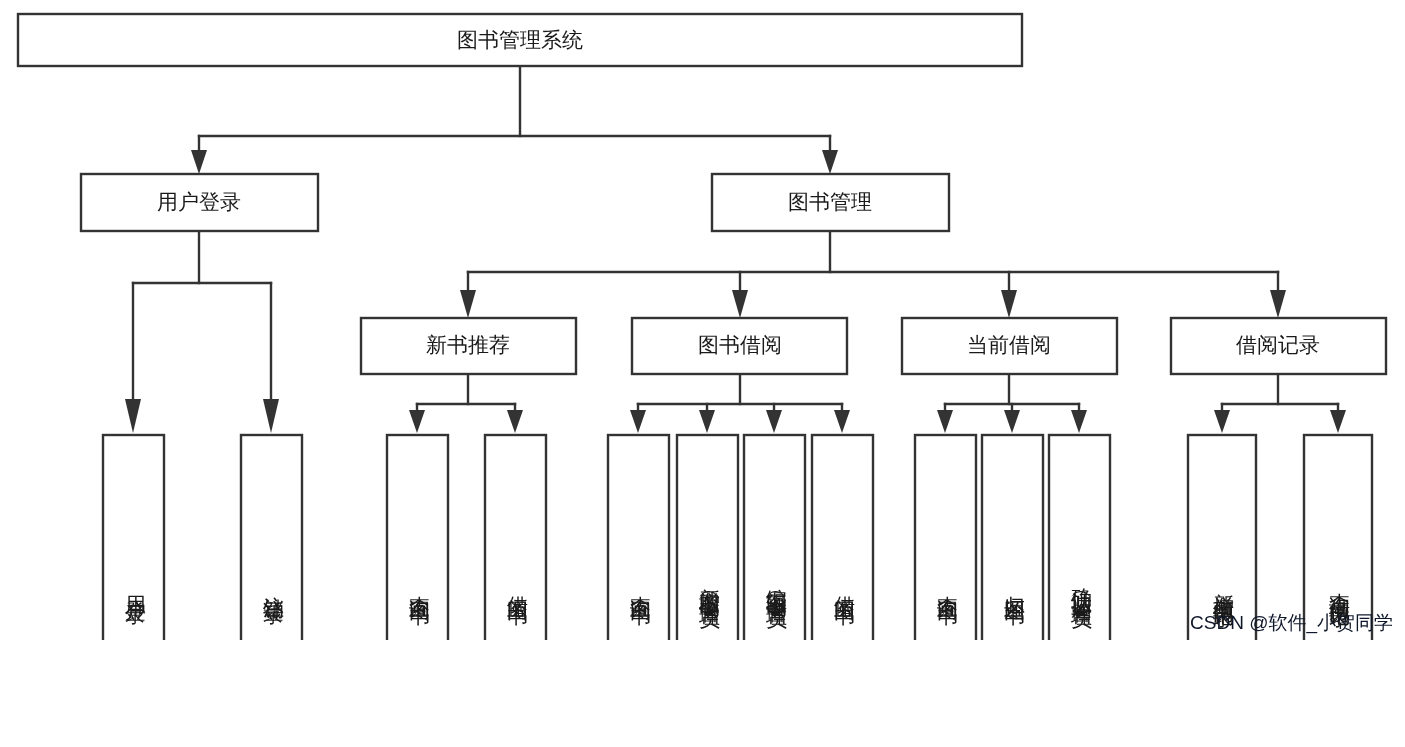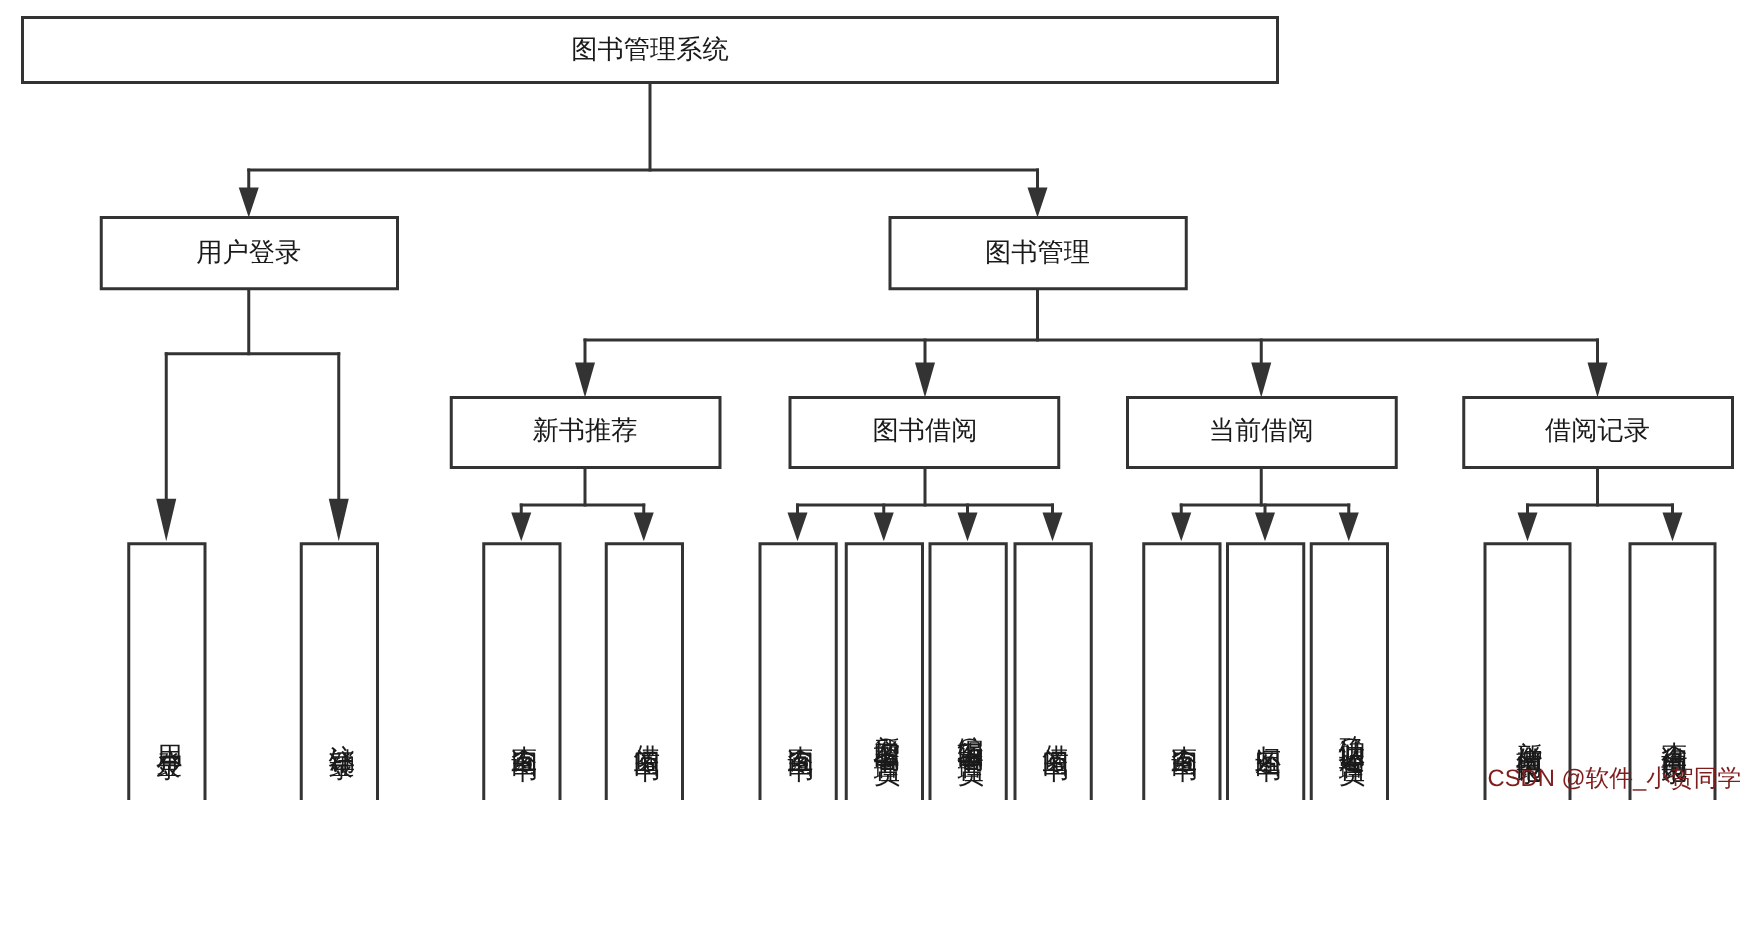--- a/index.html
+++ b/index.html
@@ -55,21 +55,21 @@
     dominant-baseline: middle;
     writing-mode: vertical-rl;
     letter-spacing: 3px;
   }
   .watermark-text {
     position: absolute;
     right: 12px;
     bottom: 4px;
     font-family: "Liberation Sans", "DejaVu Sans", sans-serif;
     font-size: 19px;
-    color: #7f1d1d;
+    color: #0f172a;
     white-space: nowrap;
     user-select: none;
   }
 </style>
 </head>
 <body>
 
 <div id="diagram-root">
 
   <svg class="diagram-canvas" viewBox="0 0 1405 747">

